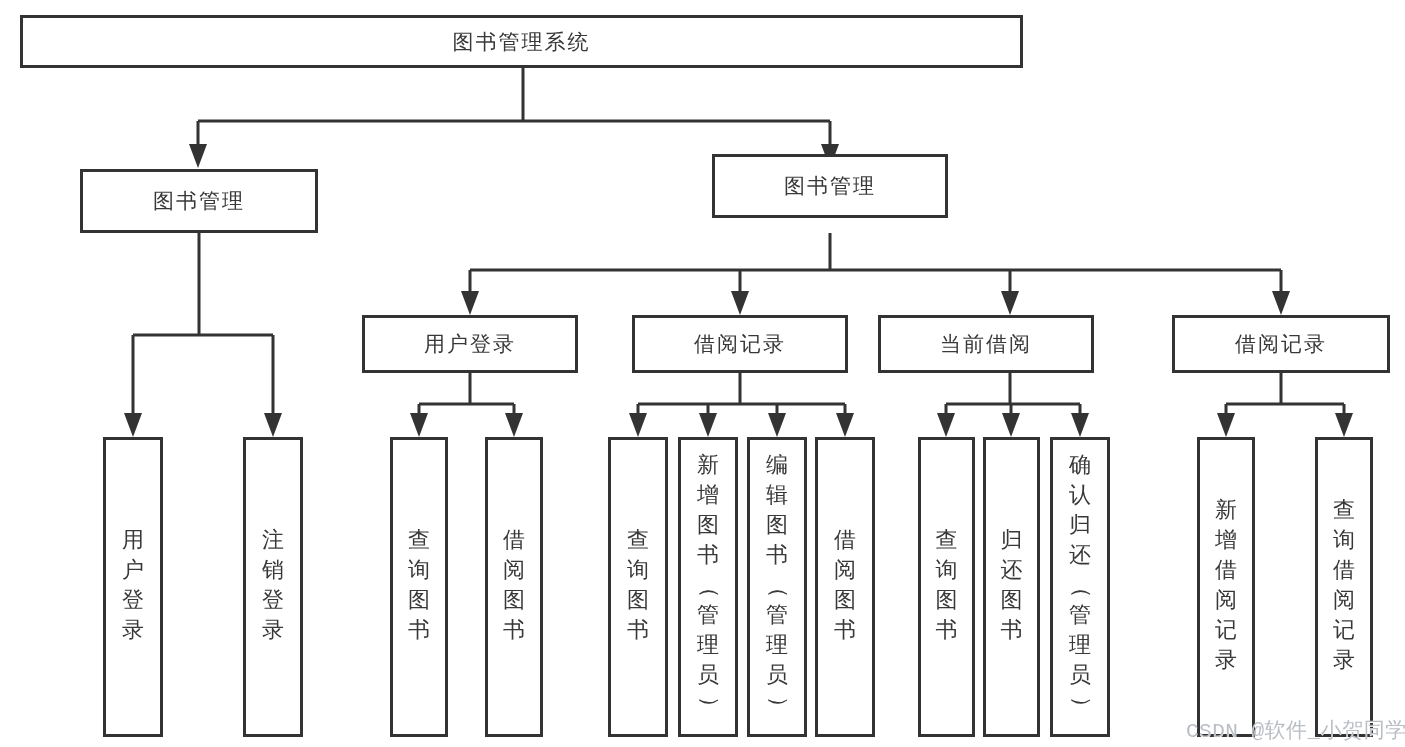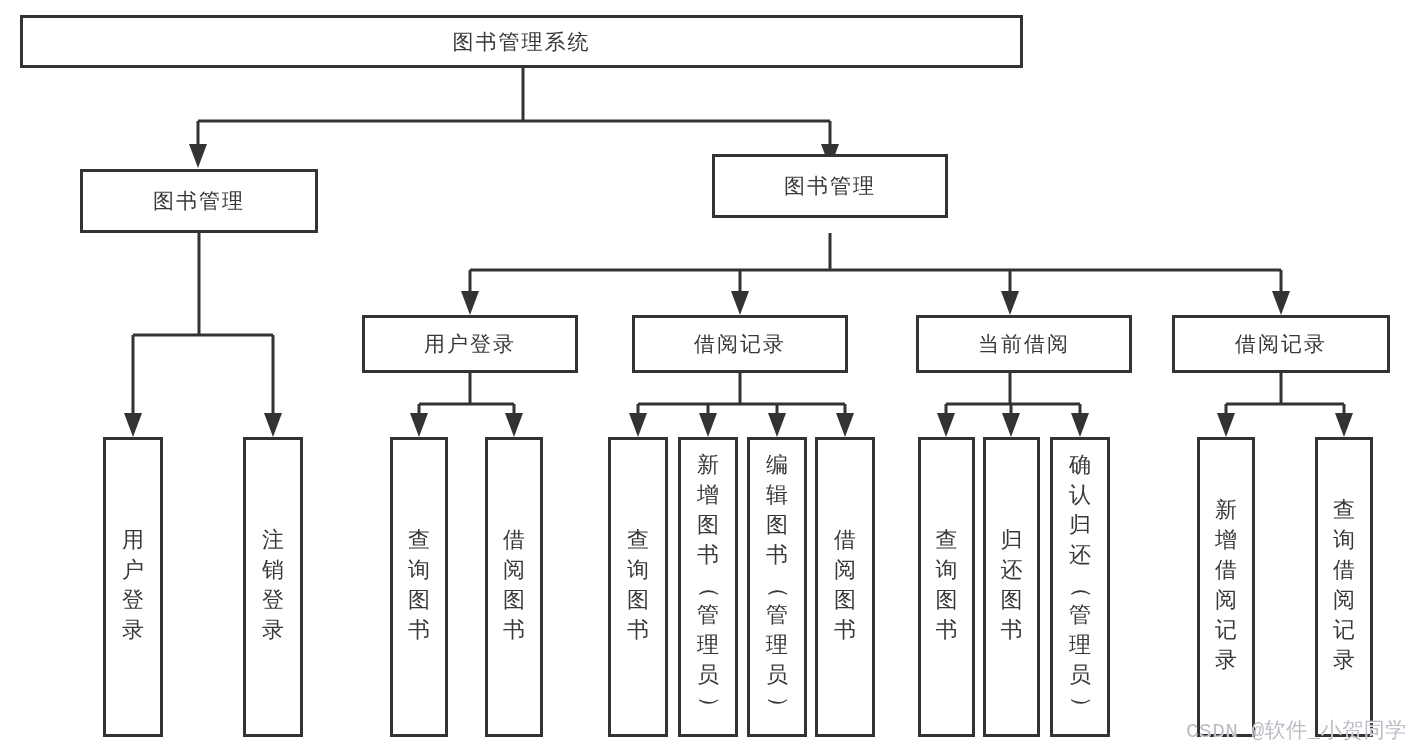--- a/index.html
+++ b/index.html
@@ -18,21 +18,21 @@
   .vchar{display:block;font-size:22px;line-height:30px;text-align:center;}
   .vchar.rot{transform:rotate(90deg);}
   
   .b-root {left:20px;  top:15px;  width:1003px;height:53px;}
   
   .b-login{left:80px;  top:169px; width:238px; height:64px;}
   .b-mgmt {left:712px; top:154px; width:236px; height:64px;}
   
   .b-l31  {left:362px; top:315px; width:216px; height:58px;}
   .b-l32  {left:632px; top:315px; width:216px; height:58px;}
-  .b-l33  {left:916px; top:315px; width:216px; height:58px;}
+  .b-l33  {left:878px; top:315px; width:216px; height:58px;}
   .b-l34  {left:1172px;top:315px; width:218px; height:58px;}
   
   .leaf   {top:437px;height:300px;}
   .b-g1a  {left:103px; width:60px;}
   .b-g1b  {left:243px; width:60px;}
   .b-g2a  {left:390px; width:58px;}
   .b-g2b  {left:485px; width:58px;}
   .b-g3a  {left:608px; width:60px;}
   .b-g3b  {left:678px; width:60px;}
   .b-g3c  {left:747px; width:60px;}

